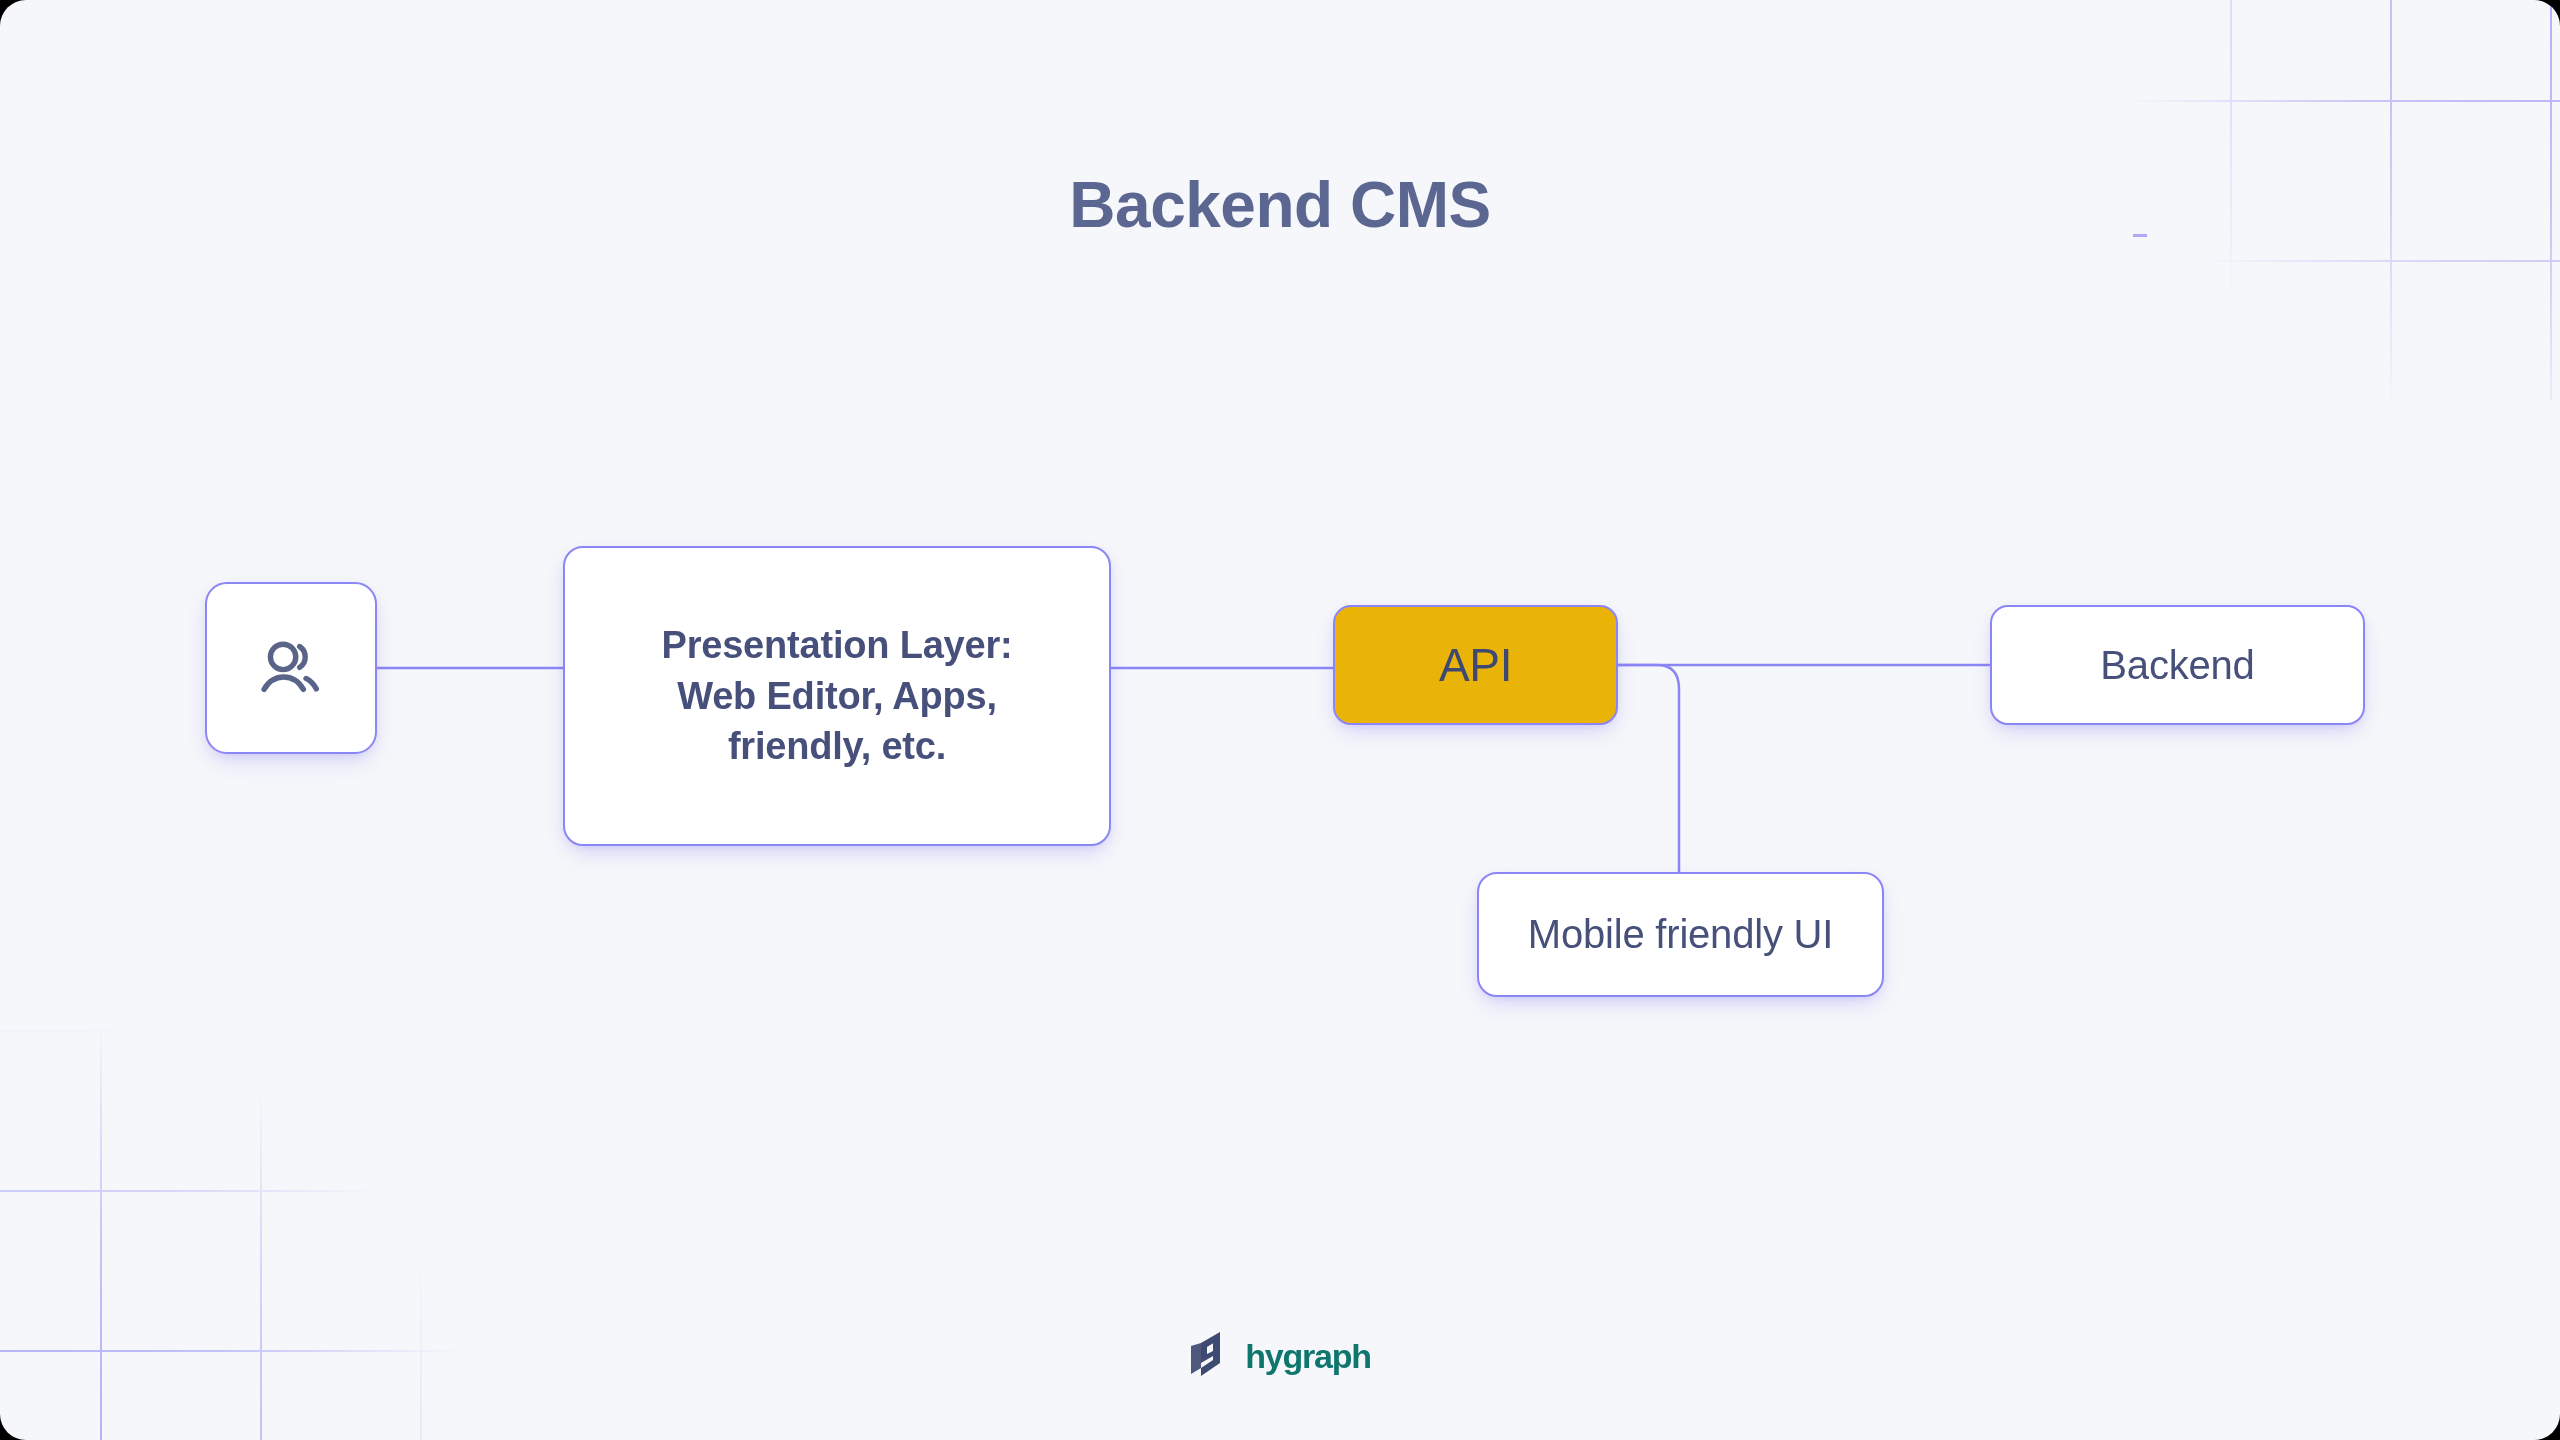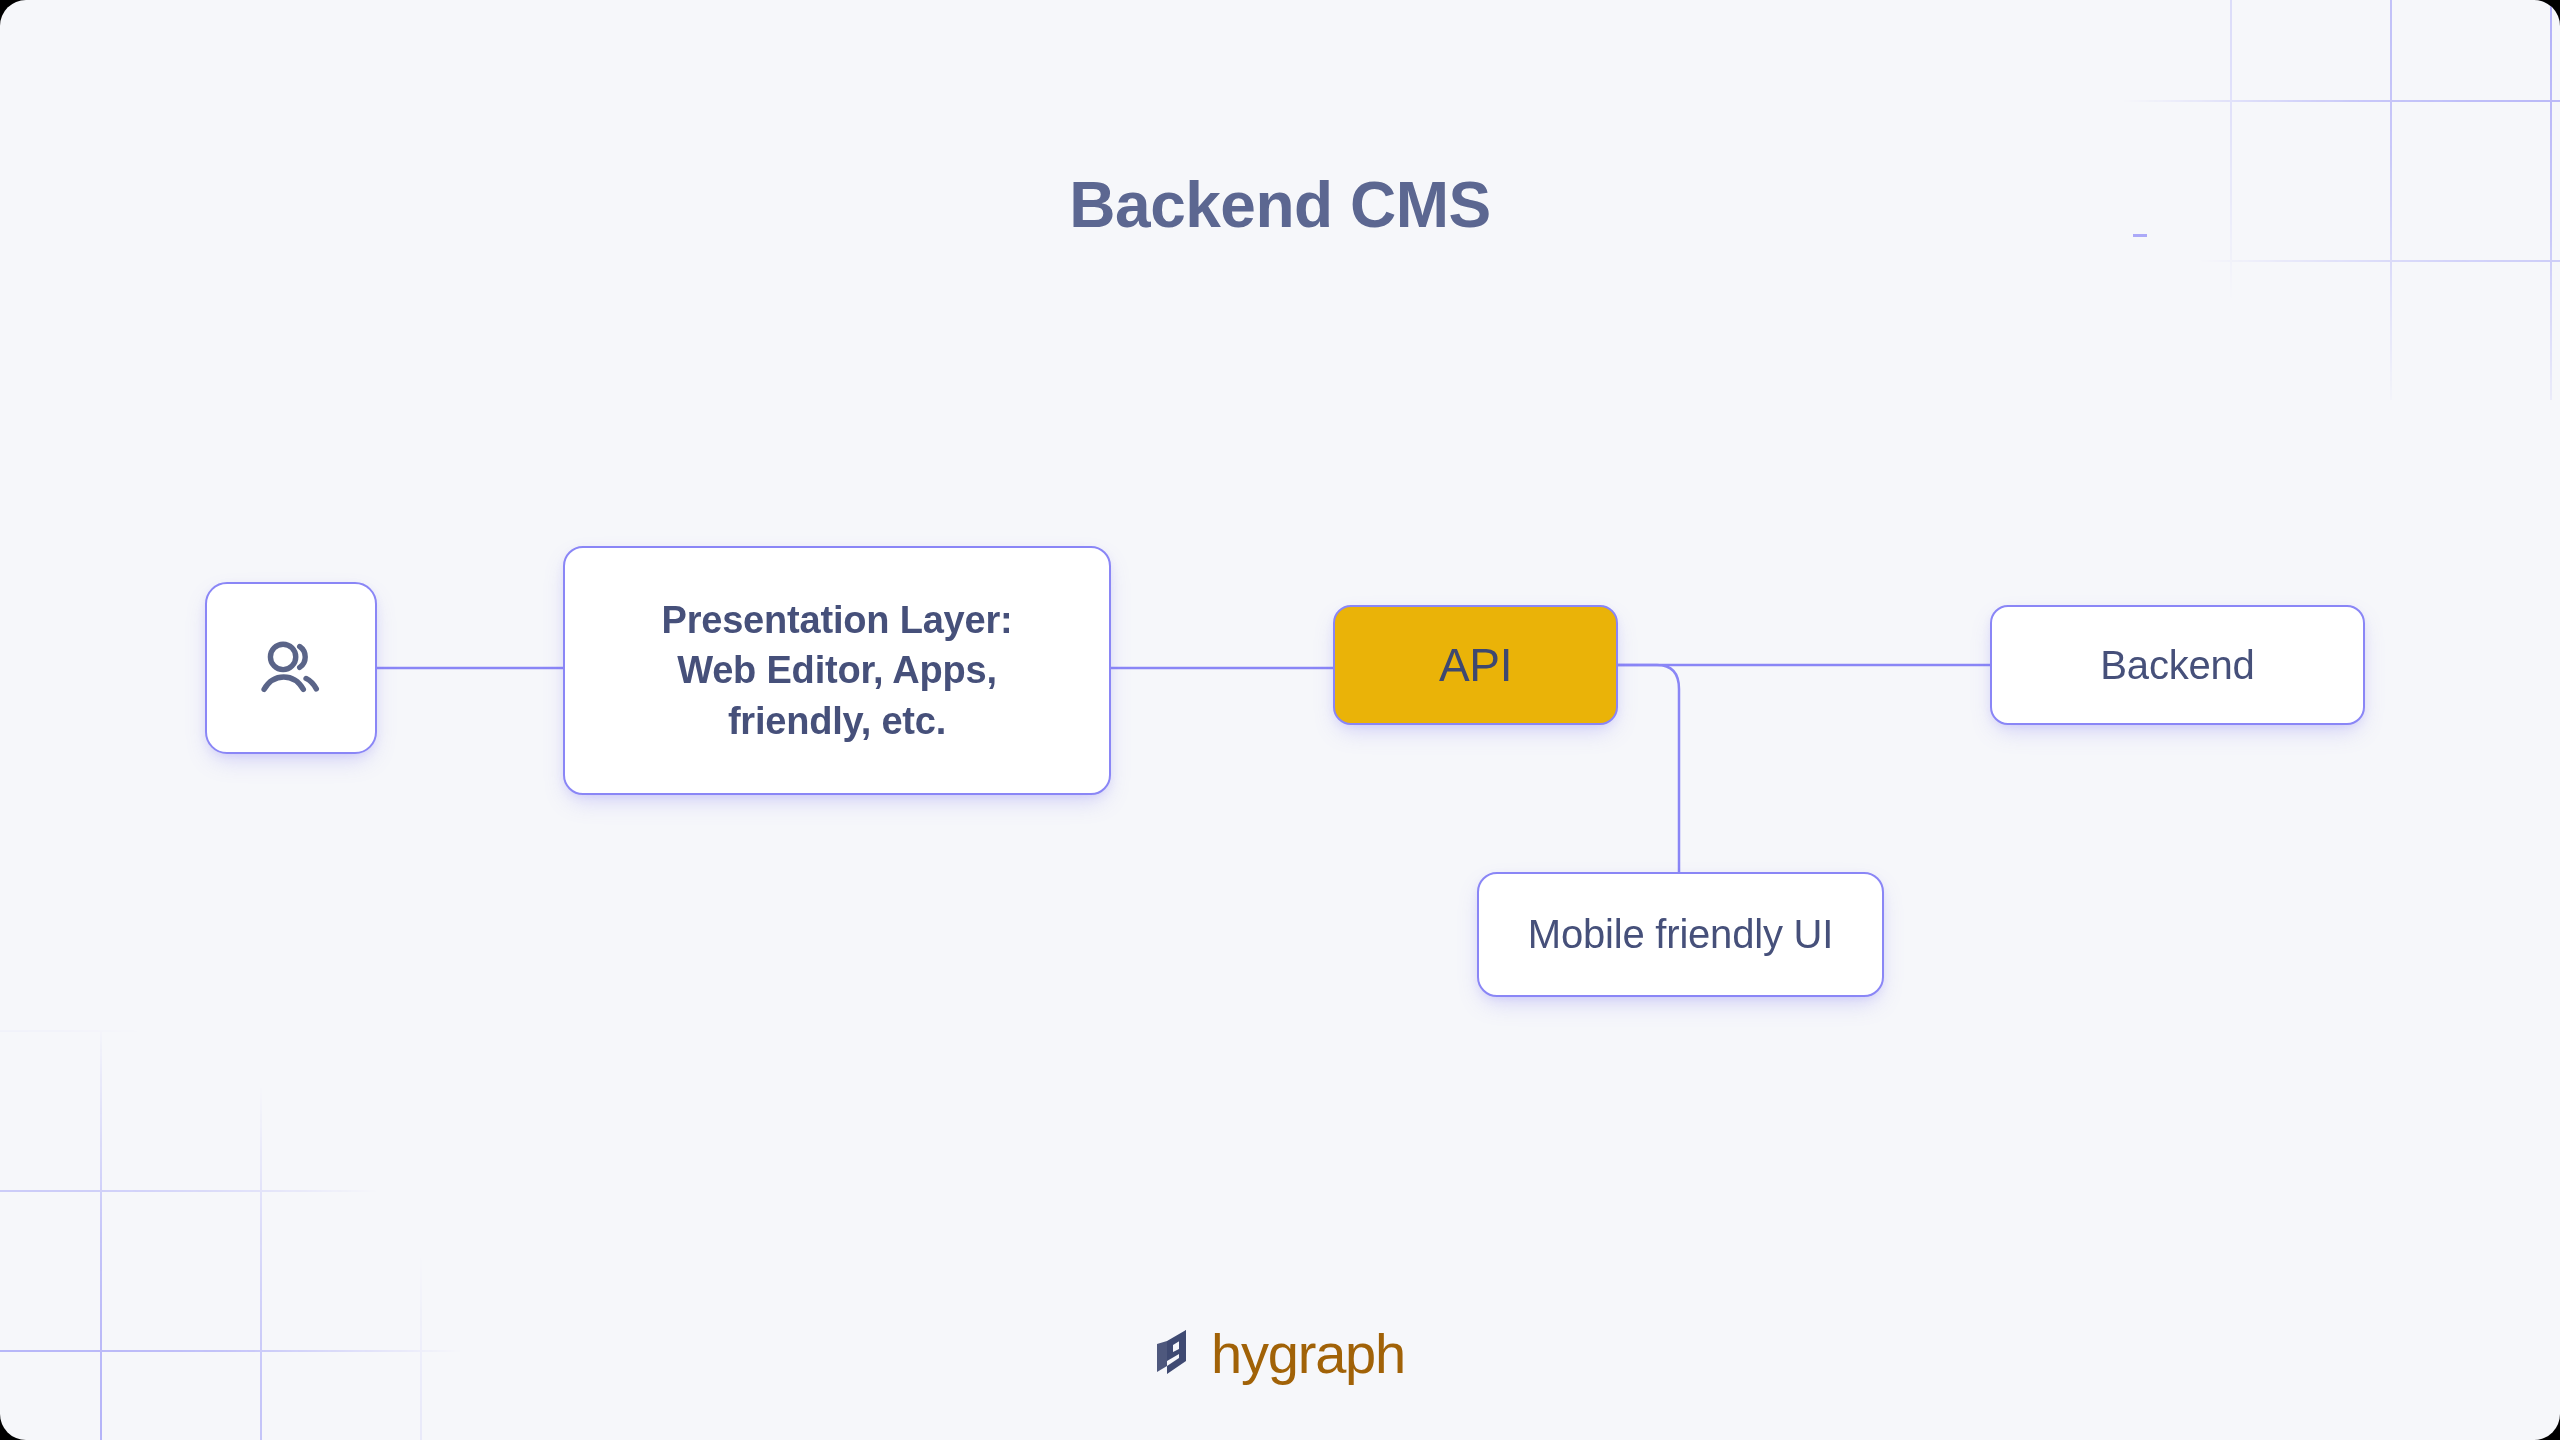--- a/index.html
+++ b/index.html
@@ -99,21 +99,21 @@
     width: 172px;
     height: 172px;
     border-radius: 22px;
   }
   #node-users svg { display: block; }
 
   #node-presentation {
     left: 563px;
     top: 546px;
     width: 548px;
-    height: 249px;
+    height: 300px;
     border-radius: 20px;
     font-size: 38px;
     font-weight: 600;
     line-height: 1.33;
     letter-spacing: -0.2px;
     padding: 16px 26px;
   }
   #node-presentation .lines { width: 100%; }
   #node-presentation .lines > div { white-space: nowrap; }
 
@@ -165,24 +165,24 @@
     left: 0;
     bottom: 58px;
     width: 100%;
     display: flex;
     align-items: center;
     justify-content: center;
     gap: 16px;
   }
   .logo .mark { display: block; }
   .logo .wordmark {
-    font-size: 56px;
-    font-weight: 400;
+    font-size: 34px;
+    font-weight: 700;
     letter-spacing: -1.2px;
-    color: #a16207;
+    color: #0f766e;
     line-height: 1;
   }
 </style>
 </head>
 <body>
 
 <div id="canvas">
 
   <div class="grid-deco grid-tr"></div>
   <div class="tick tick-a"></div>

